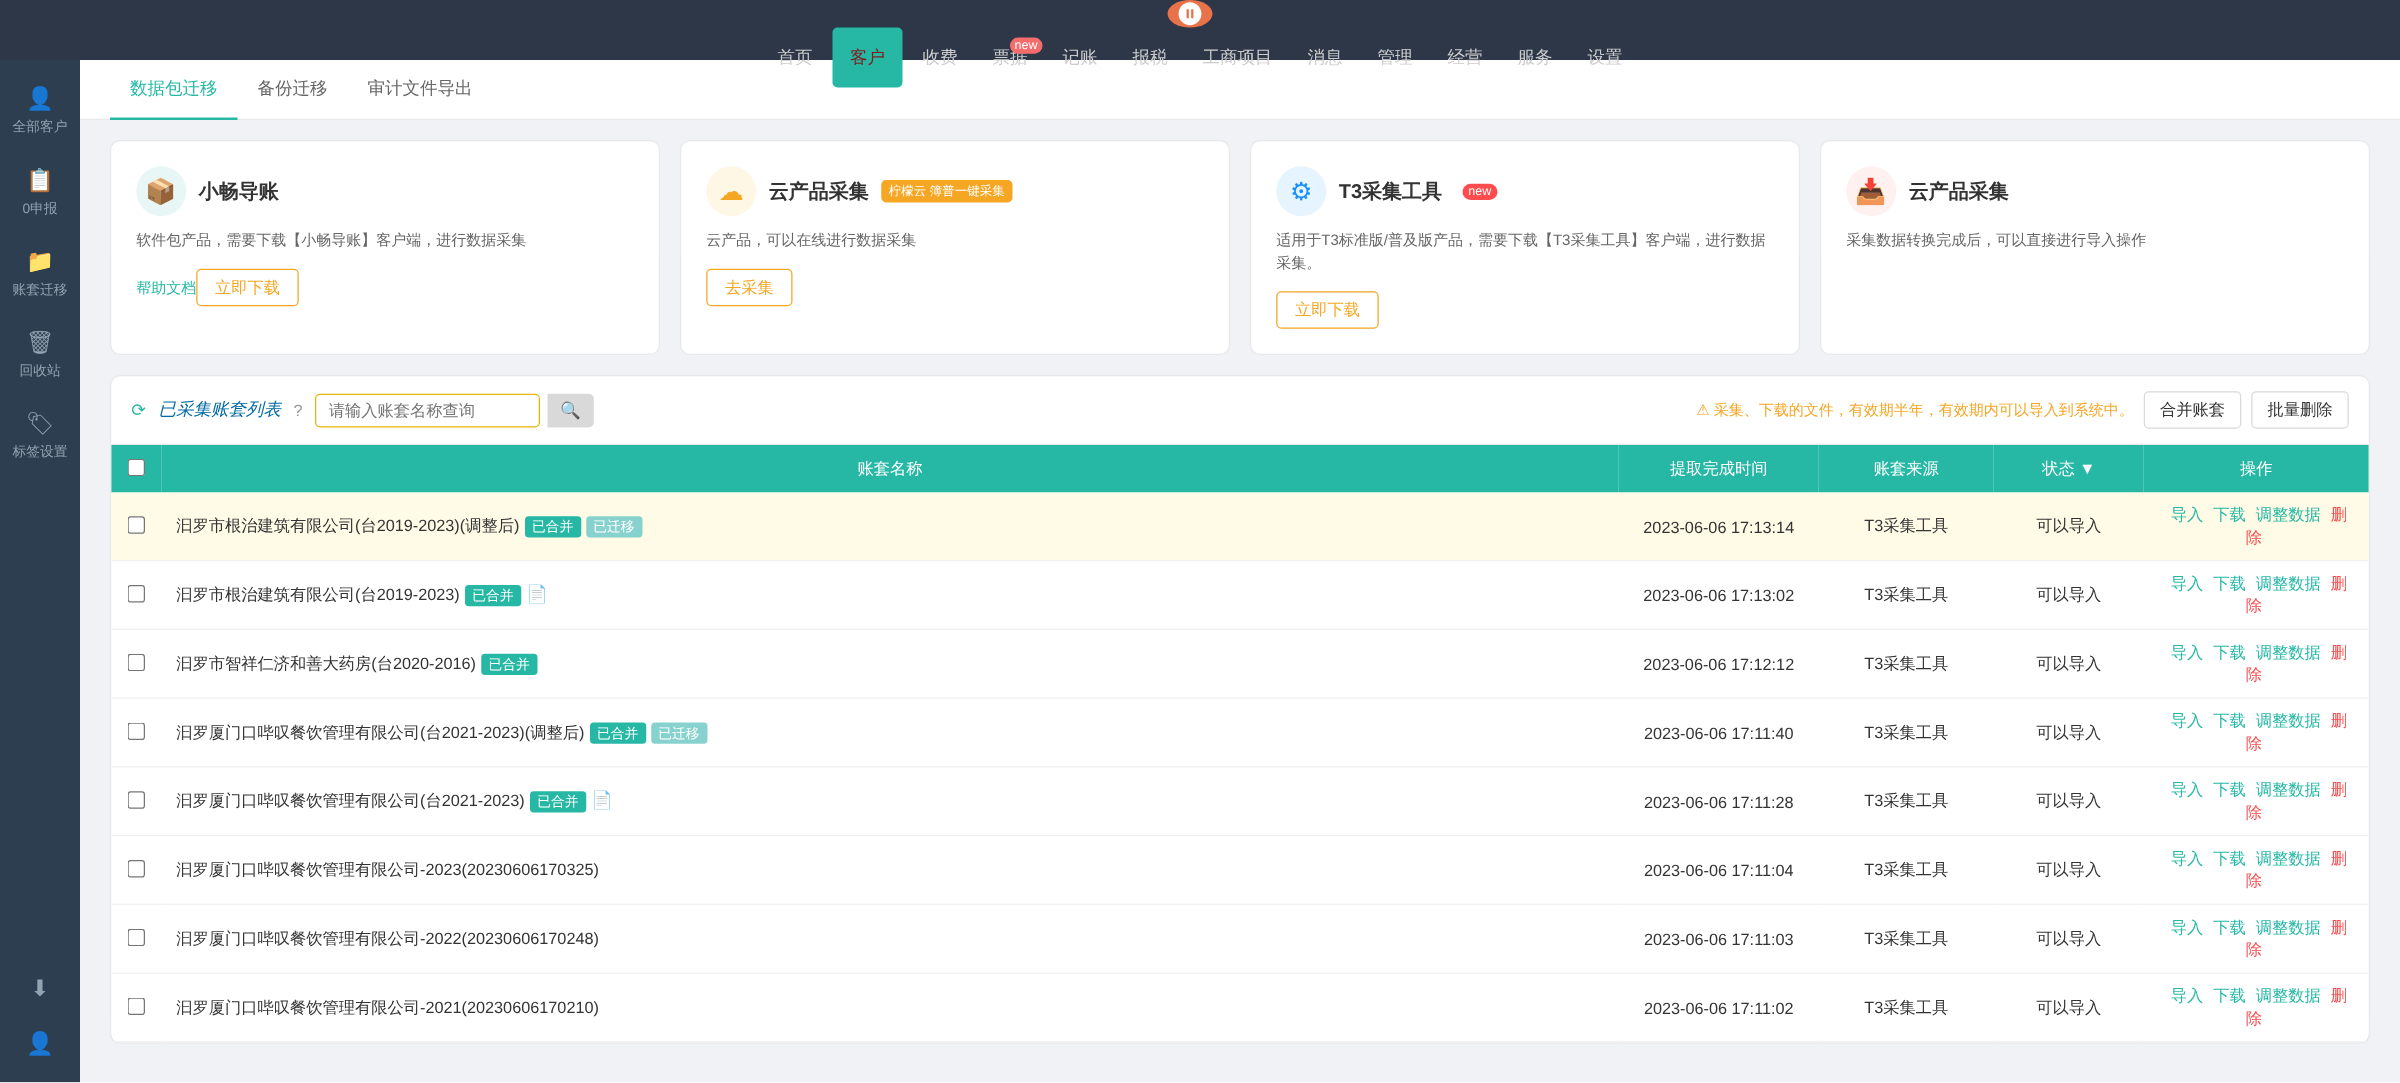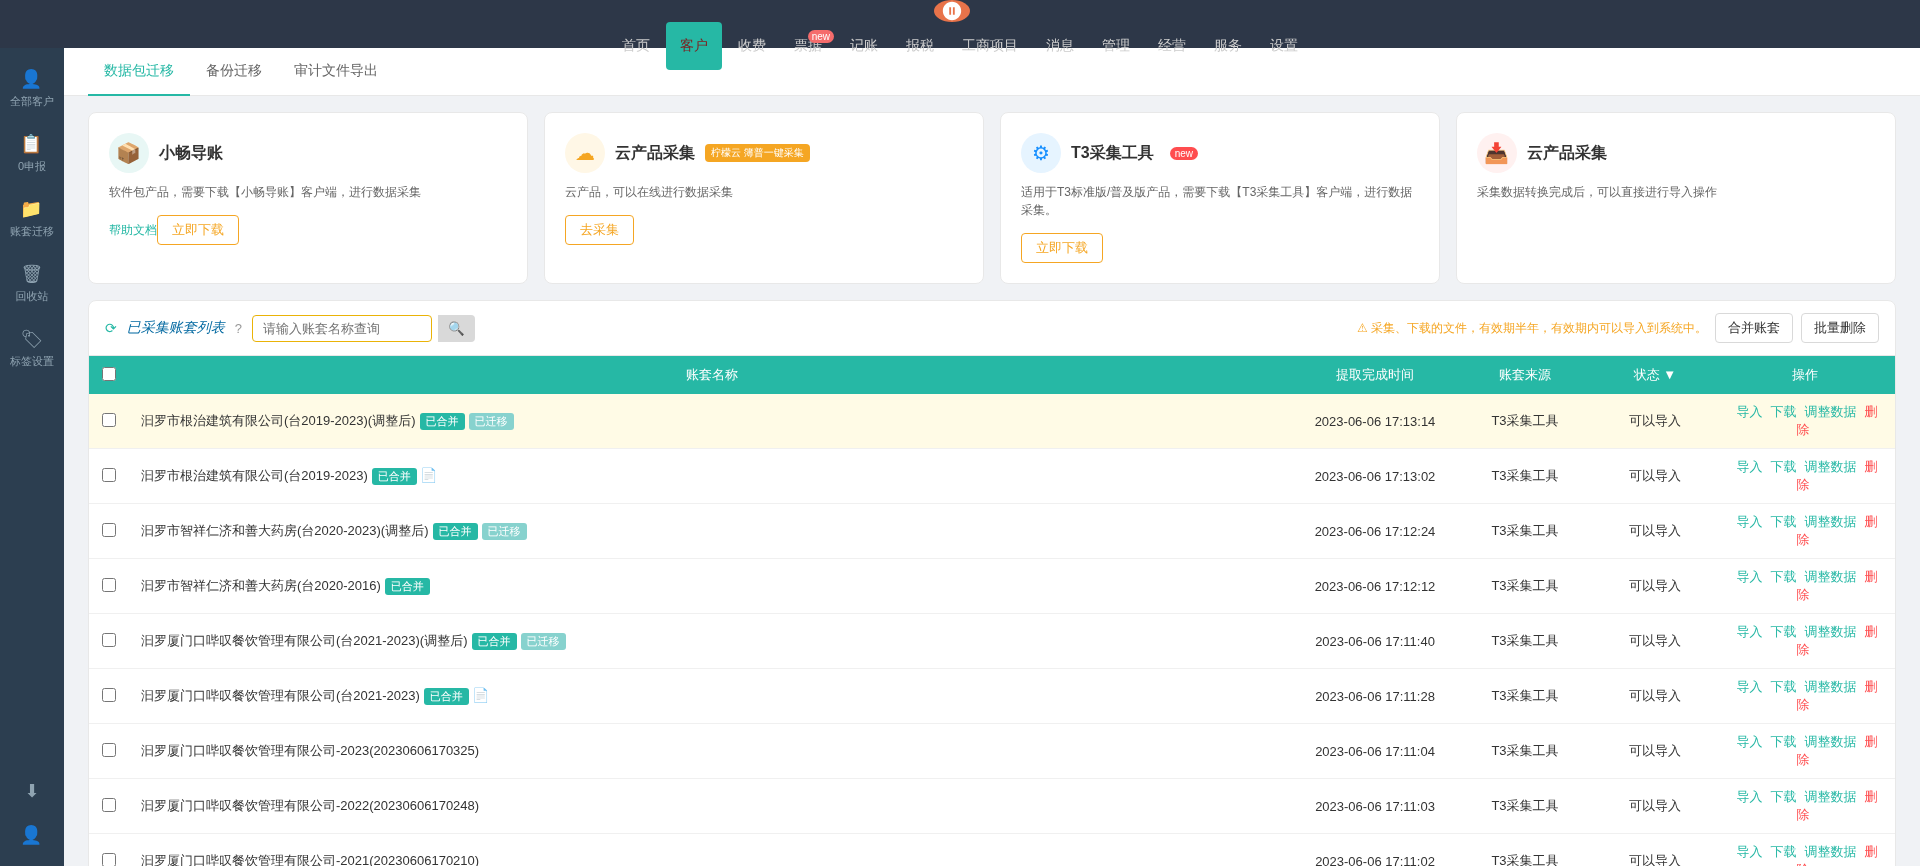--- a/index.html
+++ b/index.html
@@ -249,28 +249,20 @@
                 <tr>
                   <td class="checkbox-col"><input type="checkbox" style=""></td>
                   <td class="name-col col-name"><span>汩罗市根治建筑有限公司(台2019-2023)</span><span class="tag tag-green">已合并</span><span class="tag-file">📄</span></td>
                   <td class="col-time">2023-06-06 17:13:02</td>
                   <td class="col-source">T3采集工具</td>
                   <td class="col-status status-green">可以导入</td>
                   <td class="col-action"><span class="action-link">导入</span><span class="action-link">下载</span><span class="action-link">调整数据</span><span class="action-link red">删除</span></td>
                 </tr>
                 <tr>
                   <td class="checkbox-col"><input type="checkbox" style=""></td>
-                  <td class="name-col col-name"><span>汩罗市智祥仁济和善大药房(台2020-2023)(调整后)</span><span class="tag tag-green">已合并</span><span class="tag tag-teal">已迁移</span></td>
-                  <td class="col-time">2023-06-06 17:12:24</td>
-                  <td class="col-source">T3采集工具</td>
-                  <td class="col-status status-green">可以导入</td>
-                  <td class="col-action"><span class="action-link">导入</span><span class="action-link">下载</span><span class="action-link">调整数据</span><span class="action-link red">删除</span></td>
-                </tr>
-                <tr>
-                  <td class="checkbox-col"><input type="checkbox" style=""></td>
                   <td class="name-col col-name"><span>汩罗市智祥仁济和善大药房(台2020-2016)</span><span class="tag tag-green">已合并</span></td>
                   <td class="col-time">2023-06-06 17:12:12</td>
                   <td class="col-source">T3采集工具</td>
                   <td class="col-status status-green">可以导入</td>
                   <td class="col-action"><span class="action-link">导入</span><span class="action-link">下载</span><span class="action-link">调整数据</span><span class="action-link red">删除</span></td>
                 </tr>
                 <tr>
                   <td class="checkbox-col"><input type="checkbox" style=""></td>
                   <td class="name-col col-name"><span>汩罗厦门口哔叹餐饮管理有限公司(台2021-2023)(调整后)</span><span class="tag tag-green">已合并</span><span class="tag tag-teal">已迁移</span></td>
                   <td class="col-time">2023-06-06 17:11:40</td>

